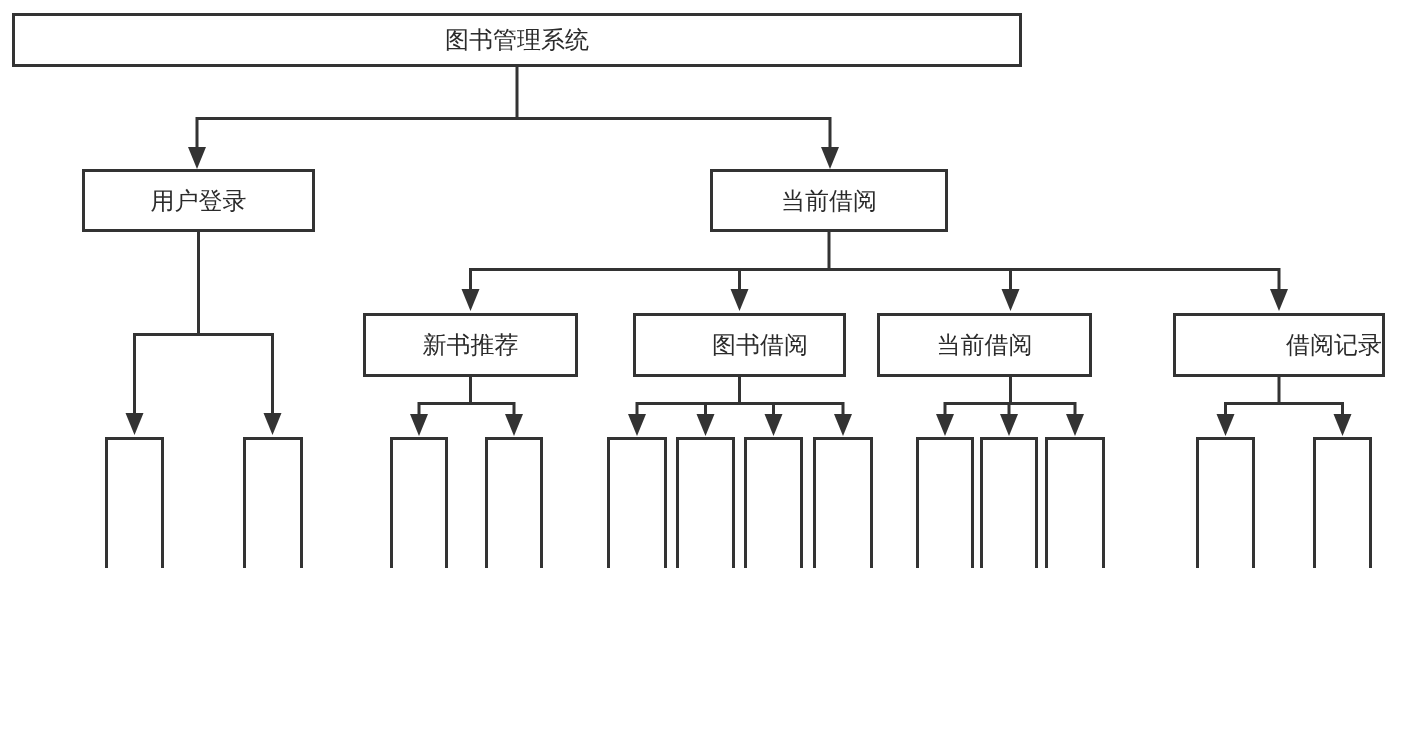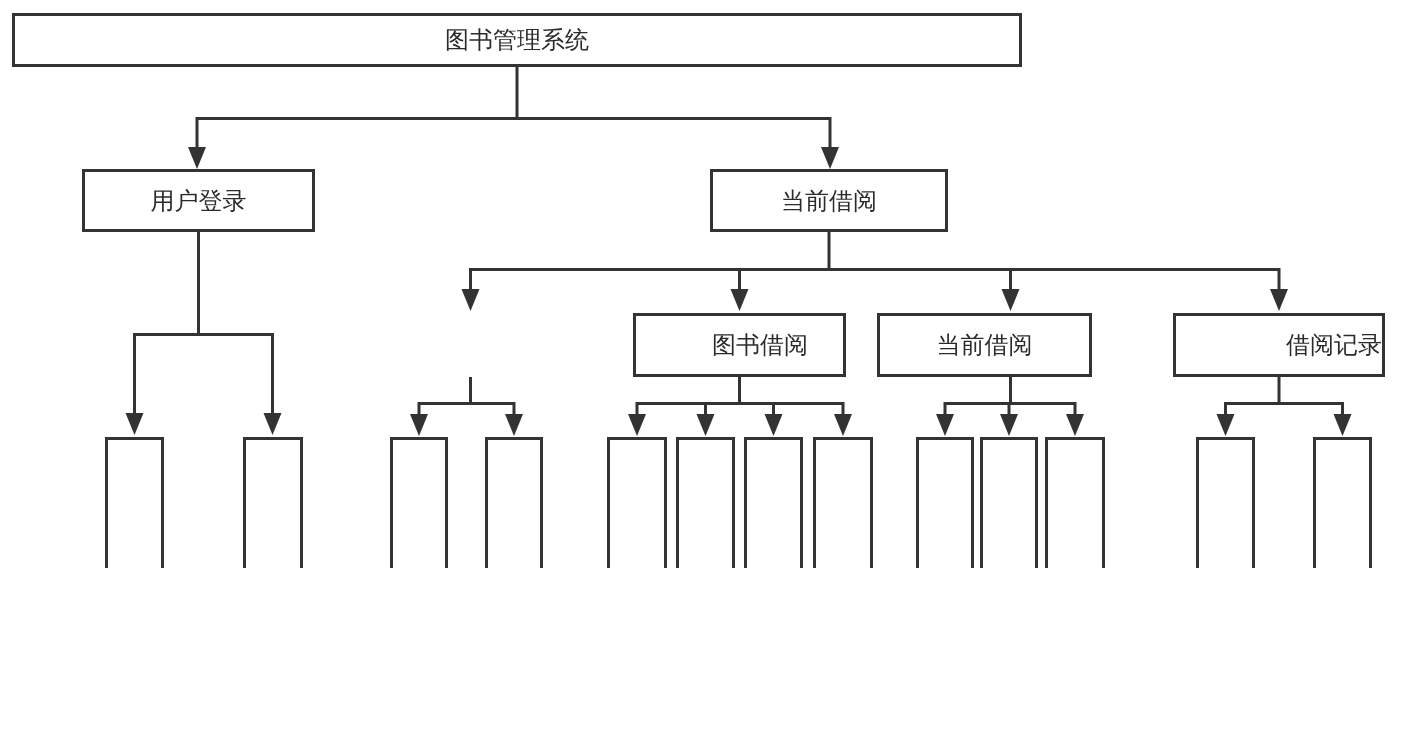--- a/index.html
+++ b/index.html
@@ -115,20 +115,23 @@
     <span class="lbl">图书管理系统</span>
   </div>
 
   <div class="box" style="left:82px;top:169px;width:233px;height:63px;">
     <span class="lbl">用户登录</span>
   </div>
   <div class="box" style="left:710px;top:169px;width:238px;height:63px;">
     <span class="lbl">当前借阅</span>
   </div>
 
+  <div class="box" style="left:363px;top:313px;width:215px;height:64px;">
+    <span class="lbl">新书推荐</span>
+  </div>
   <div class="box" style="left:633px;top:313px;width:213px;height:64px;padding-left:41px;">
     <span class="lbl">图书借阅</span>
   </div>
   <div class="box" style="left:877px;top:313px;width:215px;height:64px;">
     <span class="lbl">当前借阅</span>
   </div>
   <div class="box" style="left:1173px;top:313px;width:212px;height:64px;justify-content:flex-end;">
     <span class="lbl">借阅记录</span>
   </div>
 

